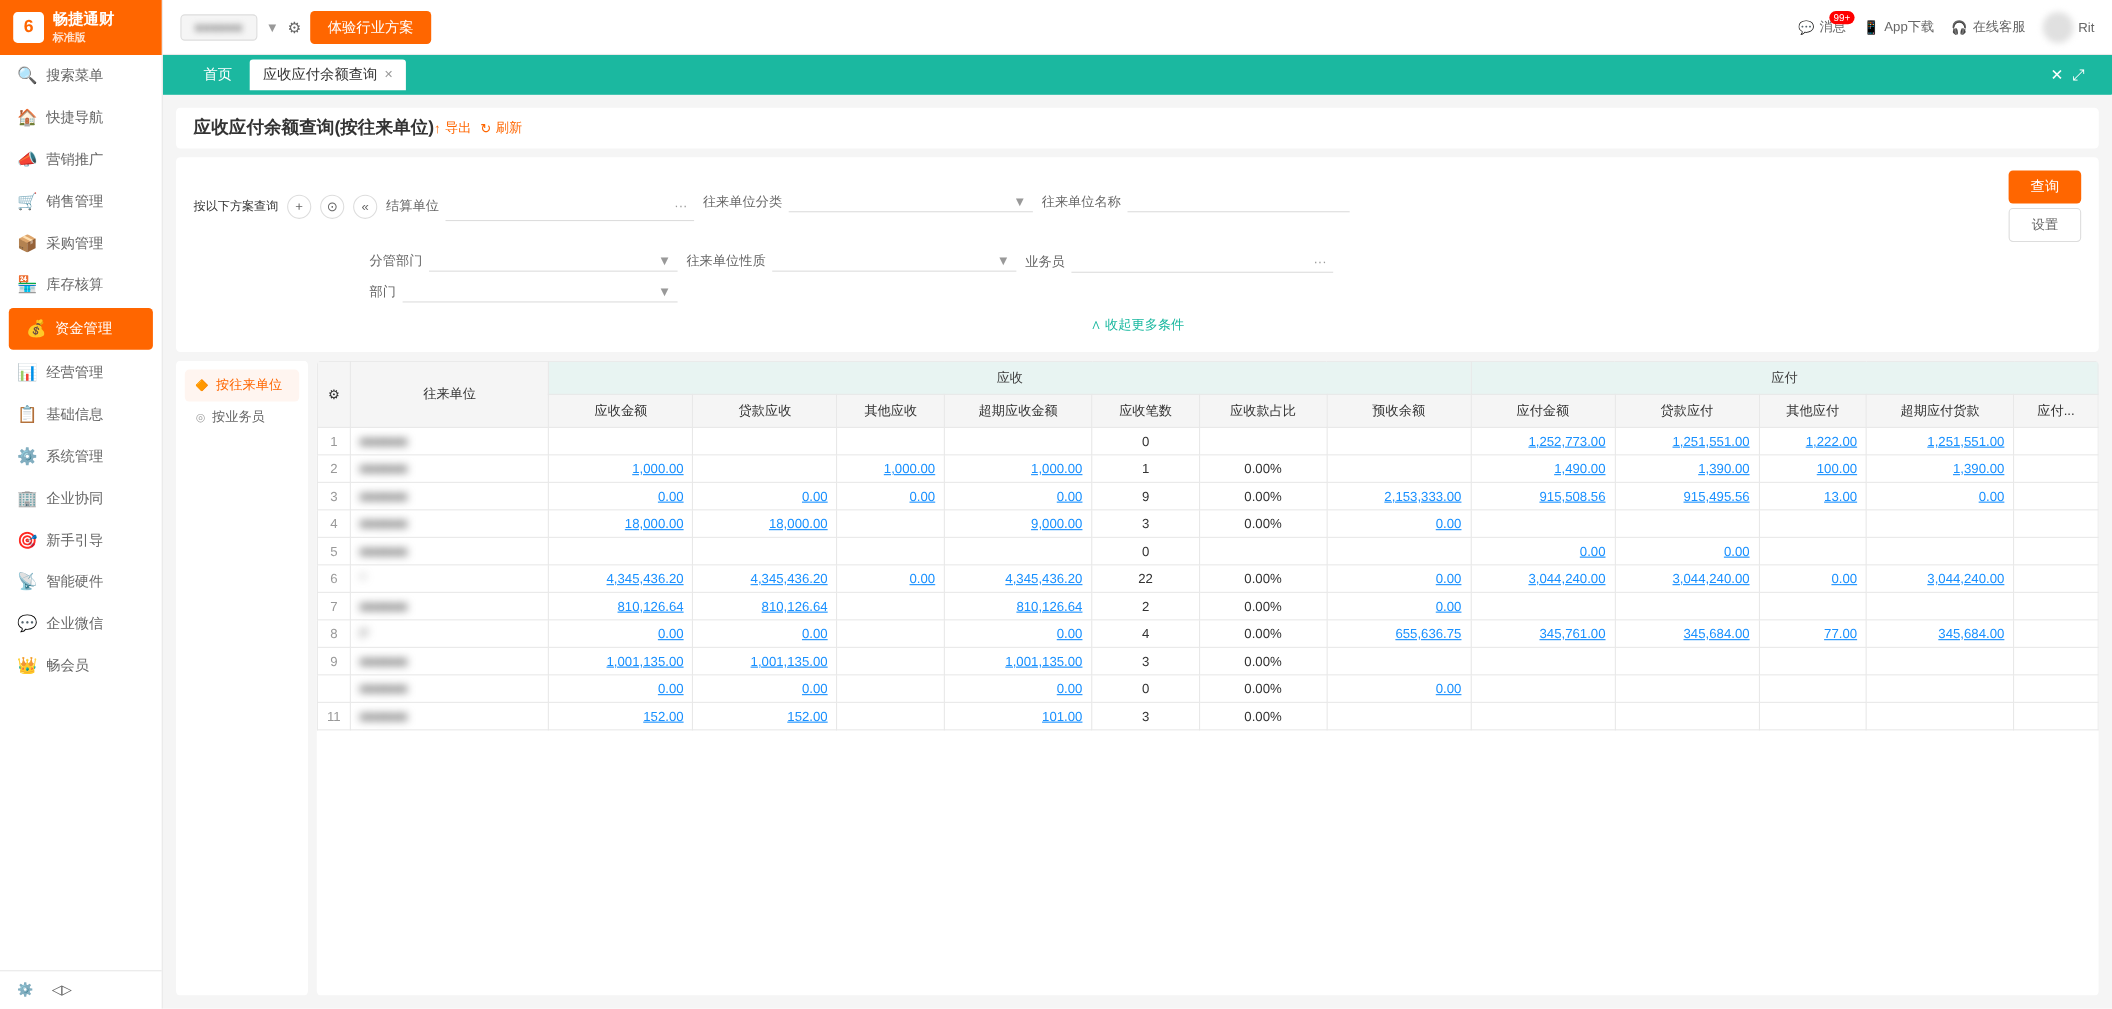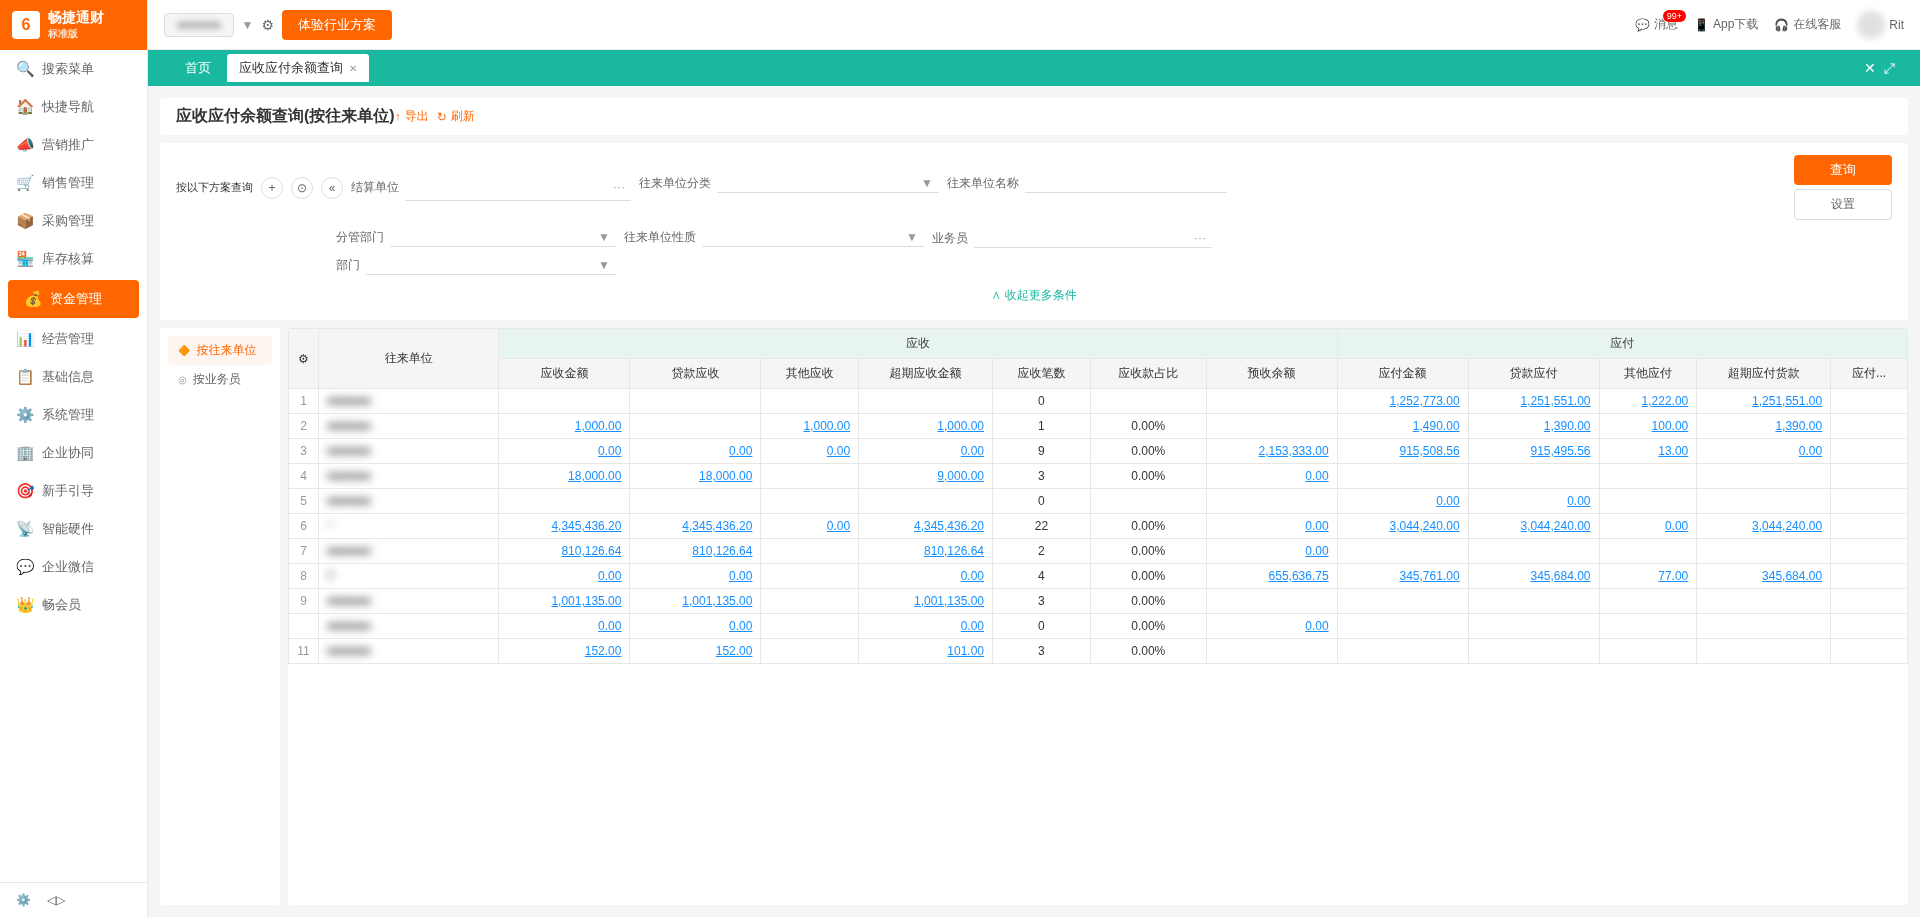--- a/index.html
+++ b/index.html
@@ -101,21 +101,21 @@
     .filter-label { font-size: 12px; color: #666; white-space: nowrap; }
     .filter-input {
       flex: 1; border: none; border-bottom: 1px solid #ddd; padding: 4px 6px;
       font-size: 12px; color: #333; outline: none; background: transparent;
     }
     .collapse-more {
       text-align: center; color: #1bb8a0; font-size: 12px; cursor: pointer; padding: 4px;
     }
     .btn-query {
       background: #ff6600; color: #fff; border: none; border-radius: 4px;
-      padding: 6px 36px; font-size: 13px; cursor: pointer;
+      padding: 6px 20px; font-size: 13px; cursor: pointer;
     }
     .btn-setting {
       background: #fff; color: #666; border: 1px solid #ddd; border-radius: 4px;
       padding: 6px 12px; font-size: 12px; cursor: pointer;
     }
 
     
     .left-filter {
       display: flex; gap: 8px; align-items: center;
     }

